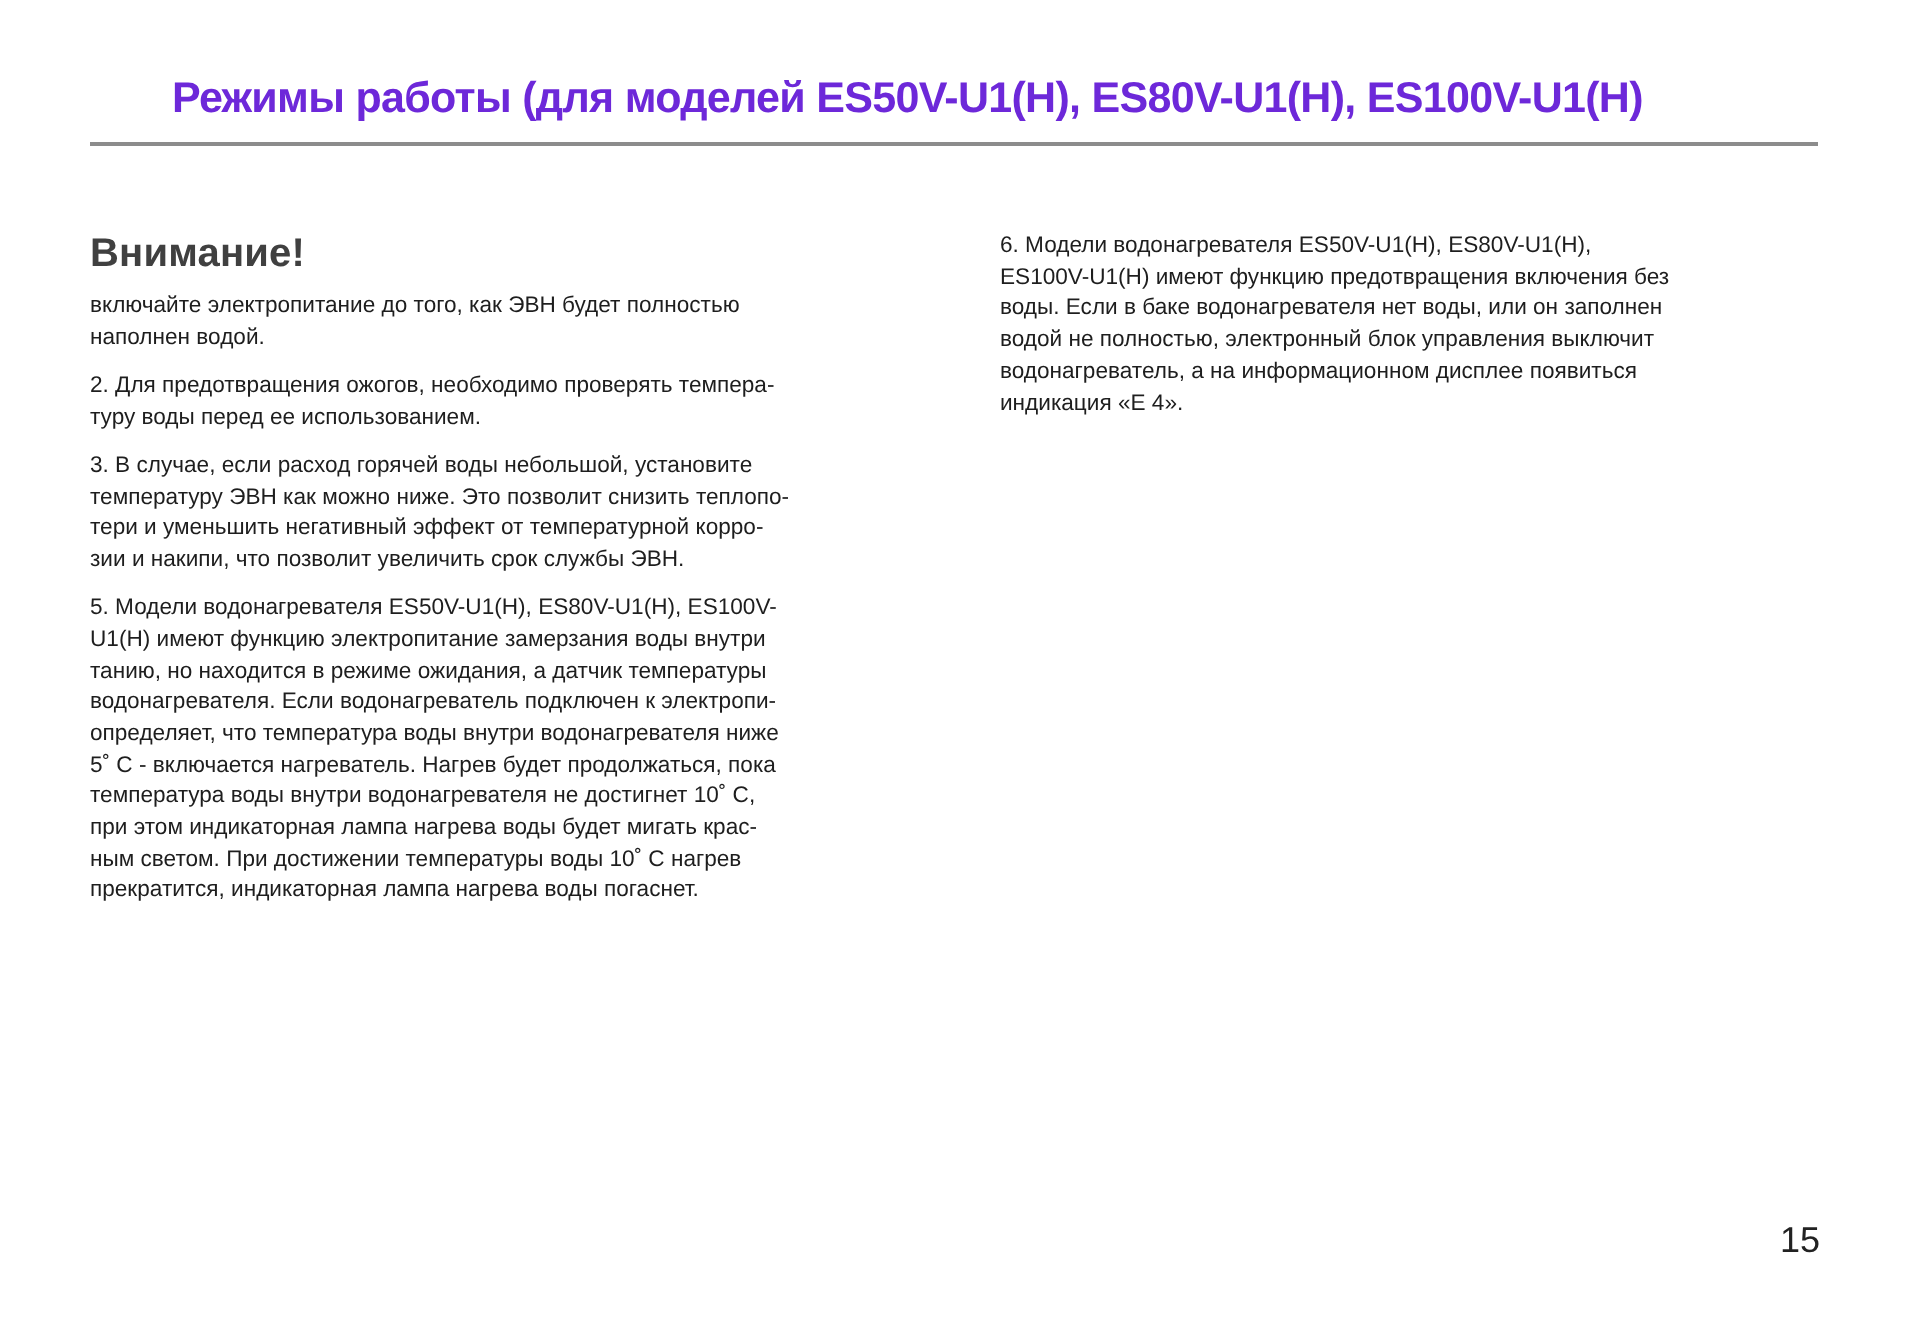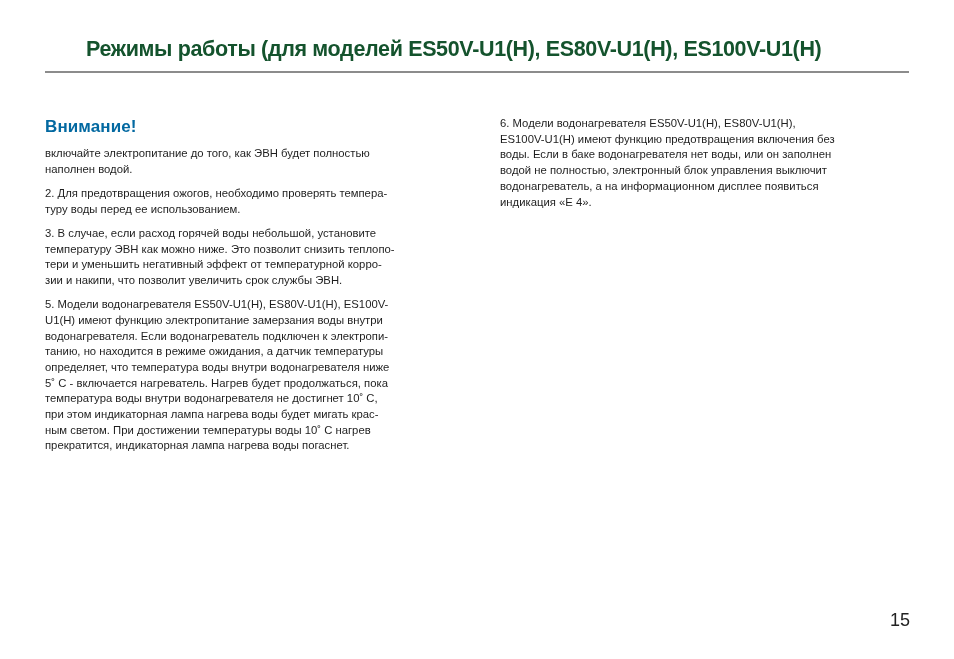--- a/index.html
+++ b/index.html
@@ -18,21 +18,21 @@
     .page-title {
       position: absolute;
       left: 86px;
       top: 36px;
       width: 830px;
       font-family: "Liberation Sans", sans-serif;
       font-weight: bold;
       font-size: 21.5px;
       letter-spacing: -0.35px;
       line-height: 26px;
-      color: #14532d;
+      color: #6d28d9;
       white-space: nowrap;
     }
     .title-rule {
       position: absolute;
       left: 45px;
       top: 71px;
       width: 864px;
       height: 2px;
       background: #8c8c8c;
     }
@@ -46,24 +46,24 @@
     .col-left {
       left: 45px;
       width: 412px;
     }
     .col-right {
       left: 500px;
       width: 412px;
     }
     .section-heading {
       font-weight: bold;
-      font-size: 17px;
+      font-size: 20px;
       line-height: 18px;
       margin: 6px 0 10px 0;
-      color: #0369a1;
+      color: #404040;
       letter-spacing: 0.1px;
     }
     .para {
       margin: 0 0 8.5px 0;
     }
     .line {
       display: block;
       white-space: nowrap;
     }
     .col-right .para {
@@ -102,22 +102,22 @@
     <span class="line">3. В случае, если расход горячей воды небольшой, установите</span>
     <span class="line">температуру ЭВН как можно ниже. Это позволит снизить теплопо-</span>
     <span class="line">тери и уменьшить негативный эффект от температурной корро-</span>
     <span class="line">зии и накипи, что позволит увеличить срок службы ЭВН.</span>
   </div>
 
 
   <div class="para">
     <span class="line">5. Модели водонагревателя  ES50V-U1(H), ES80V-U1(H), ES100V-</span>
     <span class="line">U1(H) имеют функцию электропитание замерзания воды внутри</span>
+    <span class="line">танию, но находится в режиме ожидания, а датчик температуры</span>
     <span class="line">водонагревателя. Если водонагреватель подключен к электропи-</span>
-    <span class="line">танию, но находится в режиме ожидания, а датчик температуры</span>
     <span class="line">определяет, что температура воды внутри водонагревателя ниже</span>
     <span class="line">5˚ C -  включается нагреватель. Нагрев будет продолжаться, пока</span>
     <span class="line">температура воды внутри водонагревателя не достигнет 10˚ C,</span>
     <span class="line">при этом индикаторная лампа нагрева воды будет мигать крас-</span>
     <span class="line">ным светом. При достижении температуры воды 10˚ C  нагрев</span>
     <span class="line">прекратится, индикаторная лампа нагрева воды  погаснет.</span>
   </div>
 </div>
 
 <div class="col col-right">

